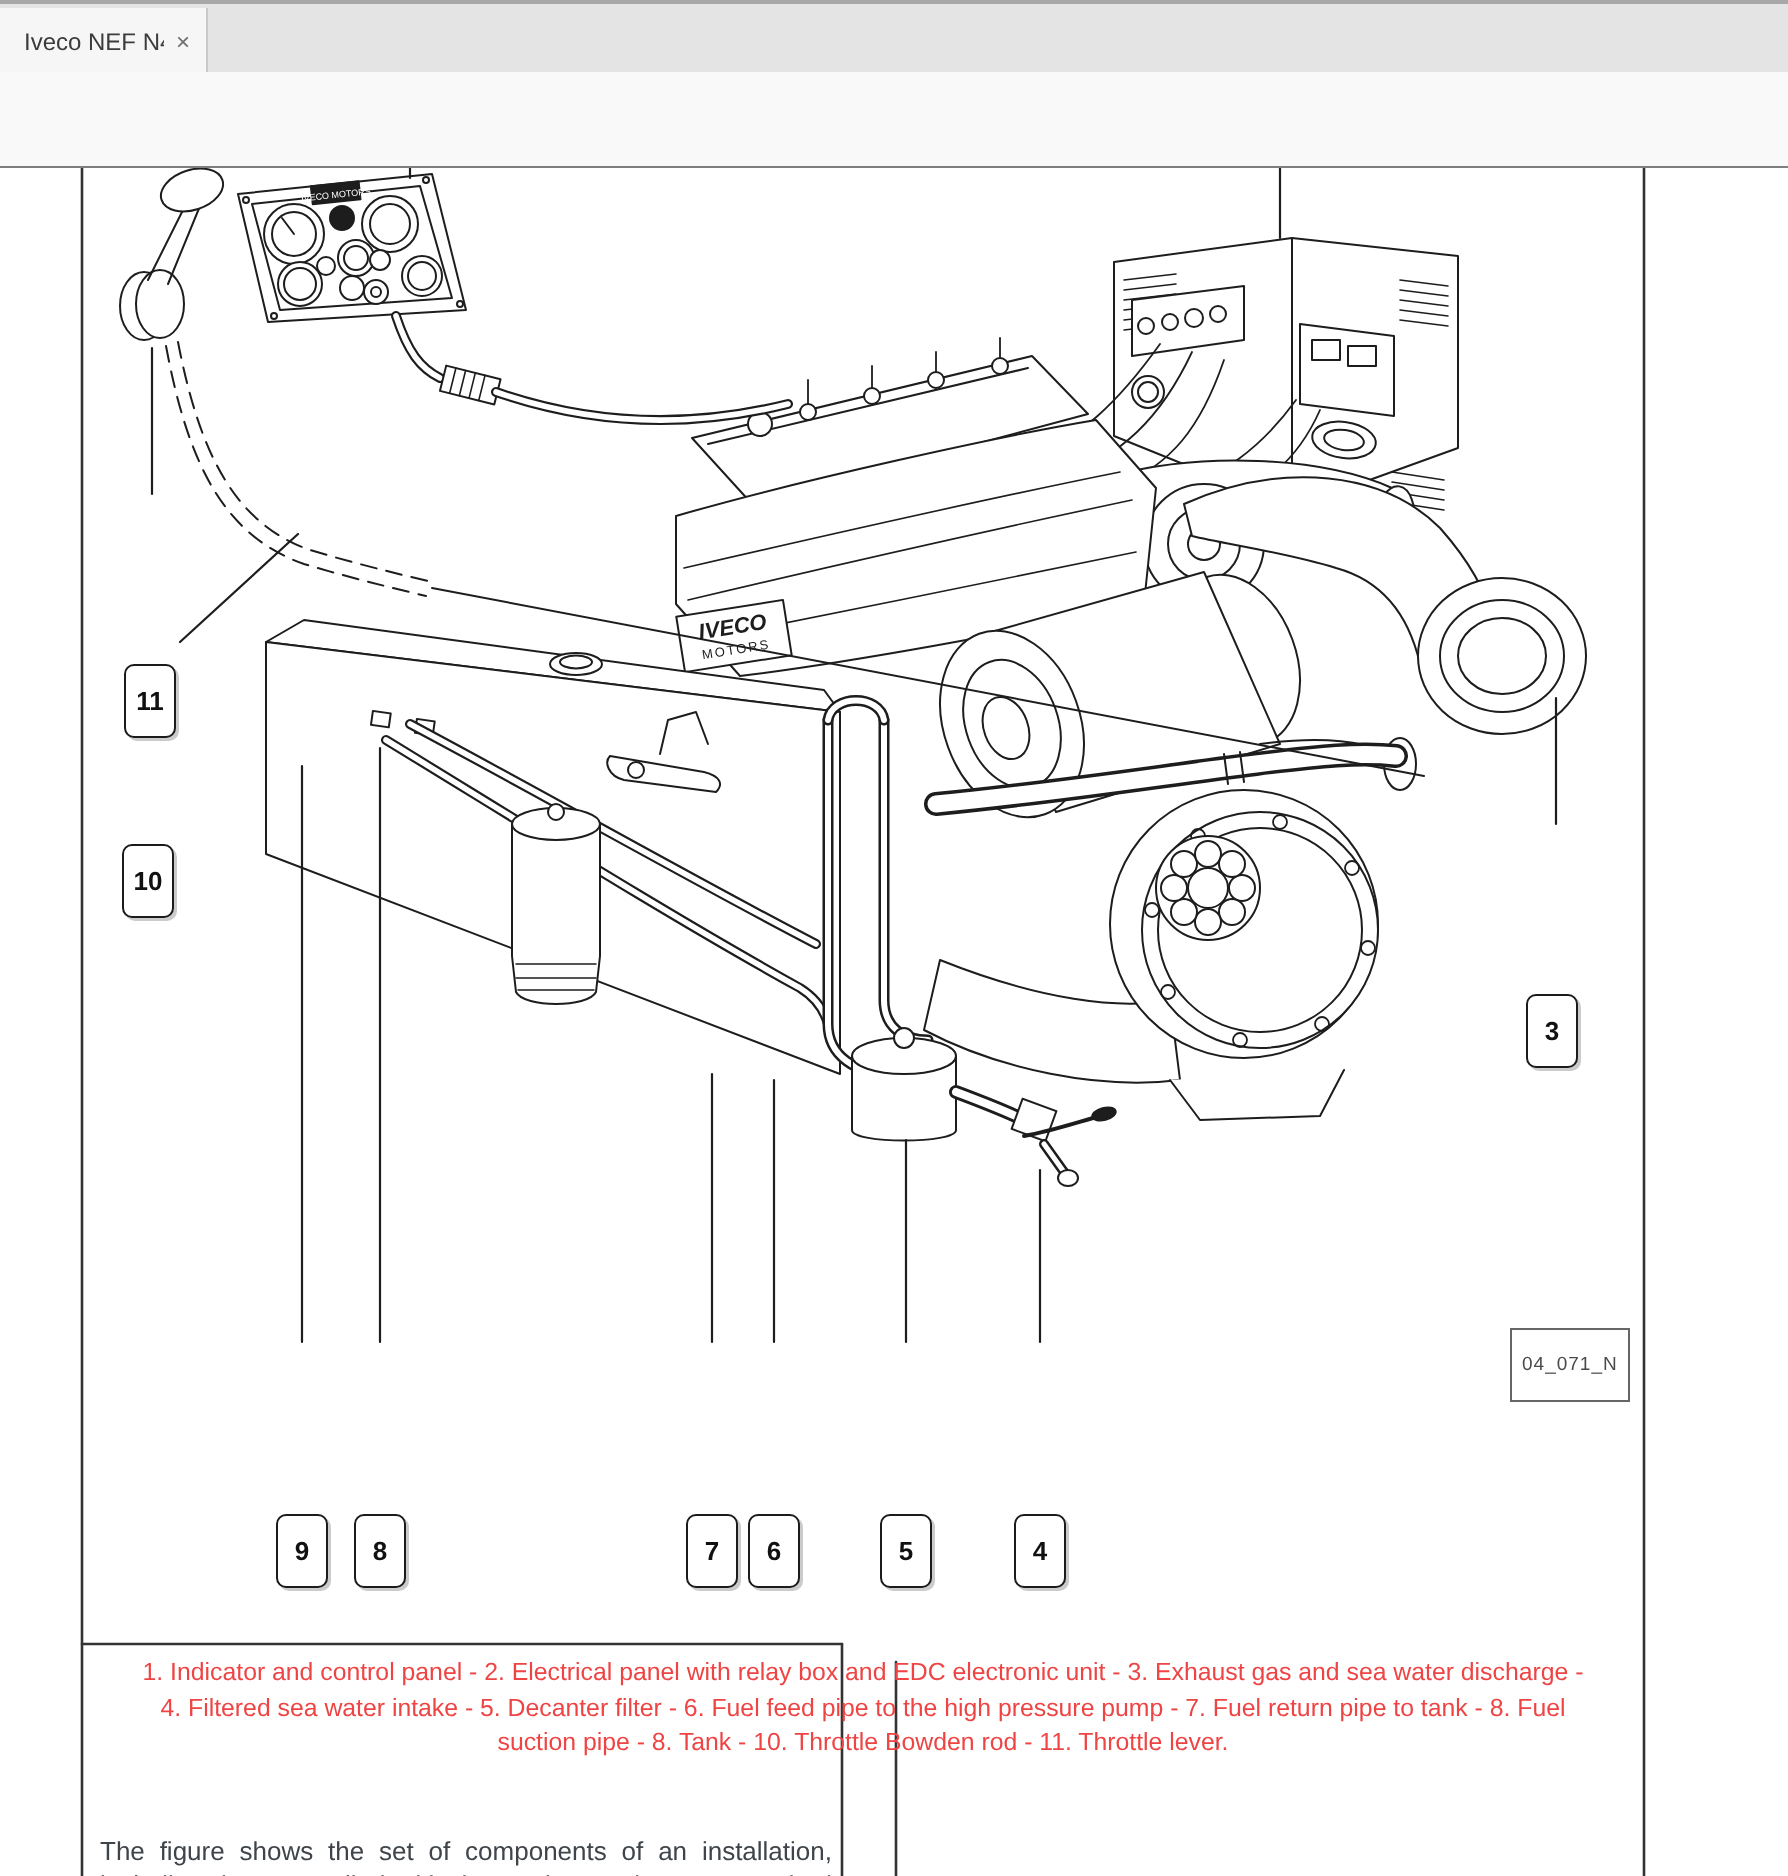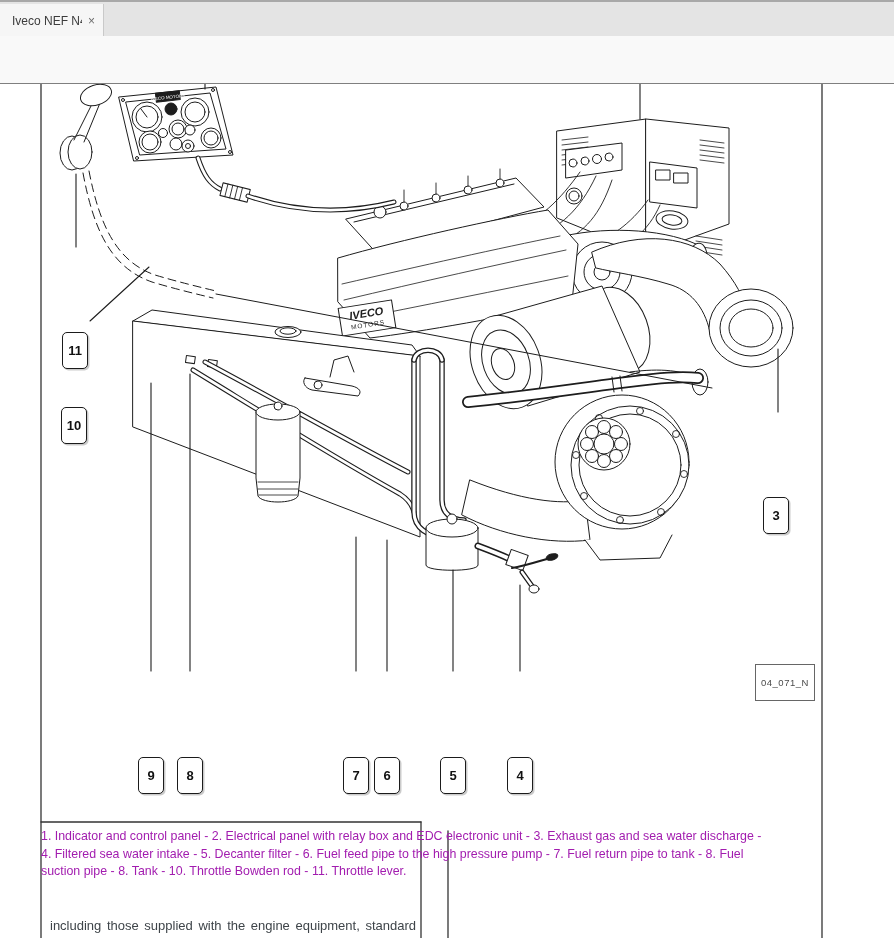--- a/index.html
+++ b/index.html
@@ -31,22 +31,22 @@
   .fitwrap { position:absolute; left:570px; top:48px; display:flex; align-items:center; }
   
   .page { position:absolute; left:0; top:84px; width:894px; height:854px; background:#fff; }
   .page svg.art { position:absolute; left:0; top:0; pointer-events:none; }
   .callout { position:absolute; min-width:26px; height:37px; background:#fff;
     border:1.4px solid #1b1b1b; border-radius:5px; display:flex; align-items:center;
     justify-content:center; font-size:13px; font-weight:bold; color:#111;
     box-shadow:1.5px 1.5px 0 rgba(140,140,140,.45); padding:0 3px; }
   .figcode { position:absolute; left:755px; top:580px; border:1px solid #666;
     background:#fff; color:#4a4a4a; font-size:9.5px; padding:12px 5px; letter-spacing:.5px; }
-  .caption { position:absolute; left:41px; top:744px; width:781px; 
-    font-size:12.4px; line-height:17.5px; color:#a21caf; }
+  .caption { position:absolute; left:41px; top:744px; width:781px; text-align:center;
+    font-size:12.4px; line-height:17.5px; color:#ef4444; }
   .bodytext { position:absolute; left:50px; top:833px; width:366px;
     font-size:13px; line-height:17px; color:#3e4449; }
   .bodyline { text-align:justify; text-align-last:justify; }
 </style>
 </head>
 <body>
 
 <div class="tabbar">
   <div class="tab">
     <span class="tab-title">Iveco NEF N40-ENT...</span>
@@ -377,28 +377,29 @@
     </g>
   </svg>
 
   <div class="callout" style="left:763px; top:413px">3</div>
   <div class="callout" style="left:507px; top:673px">4</div>
   <div class="callout" style="left:440px; top:673px">5</div>
   <div class="callout" style="left:374px; top:673px">6</div>
   <div class="callout" style="left:343px; top:673px">7</div>
   <div class="callout" style="left:177px; top:673px">8</div>
   <div class="callout" style="left:138px; top:673px">9</div>
-  <div class="callout" style="left:61px; top:323px">10</div>
+  <div class="callout" style="left:61px; top:338px">10</div>
   <div class="callout" style="left:62px; top:248px">11</div>
 
   <div class="figcode">04_071_N</div>
 
   <div class="caption">
     <div>1. Indicator and control panel - 2. Electrical panel with relay box and EDC electronic unit - 3. Exhaust gas and sea water discharge -</div>
     <div>4. Filtered sea water intake - 5. Decanter filter - 6. Fuel feed pipe to the high pressure pump - 7. Fuel return pipe to tank - 8. Fuel</div>
     <div>suction pipe - 8. Tank - 10. Throttle Bowden rod - 11. Throttle lever.</div>
   </div>
 
   <div class="bodytext">
+    <div class="bodyline">The figure shows the set of components of an installation,</div>
     <div class="bodyline">including those supplied with the engine equipment, standard</div>
 
   </div>
 </div>
 
 </body></html>

